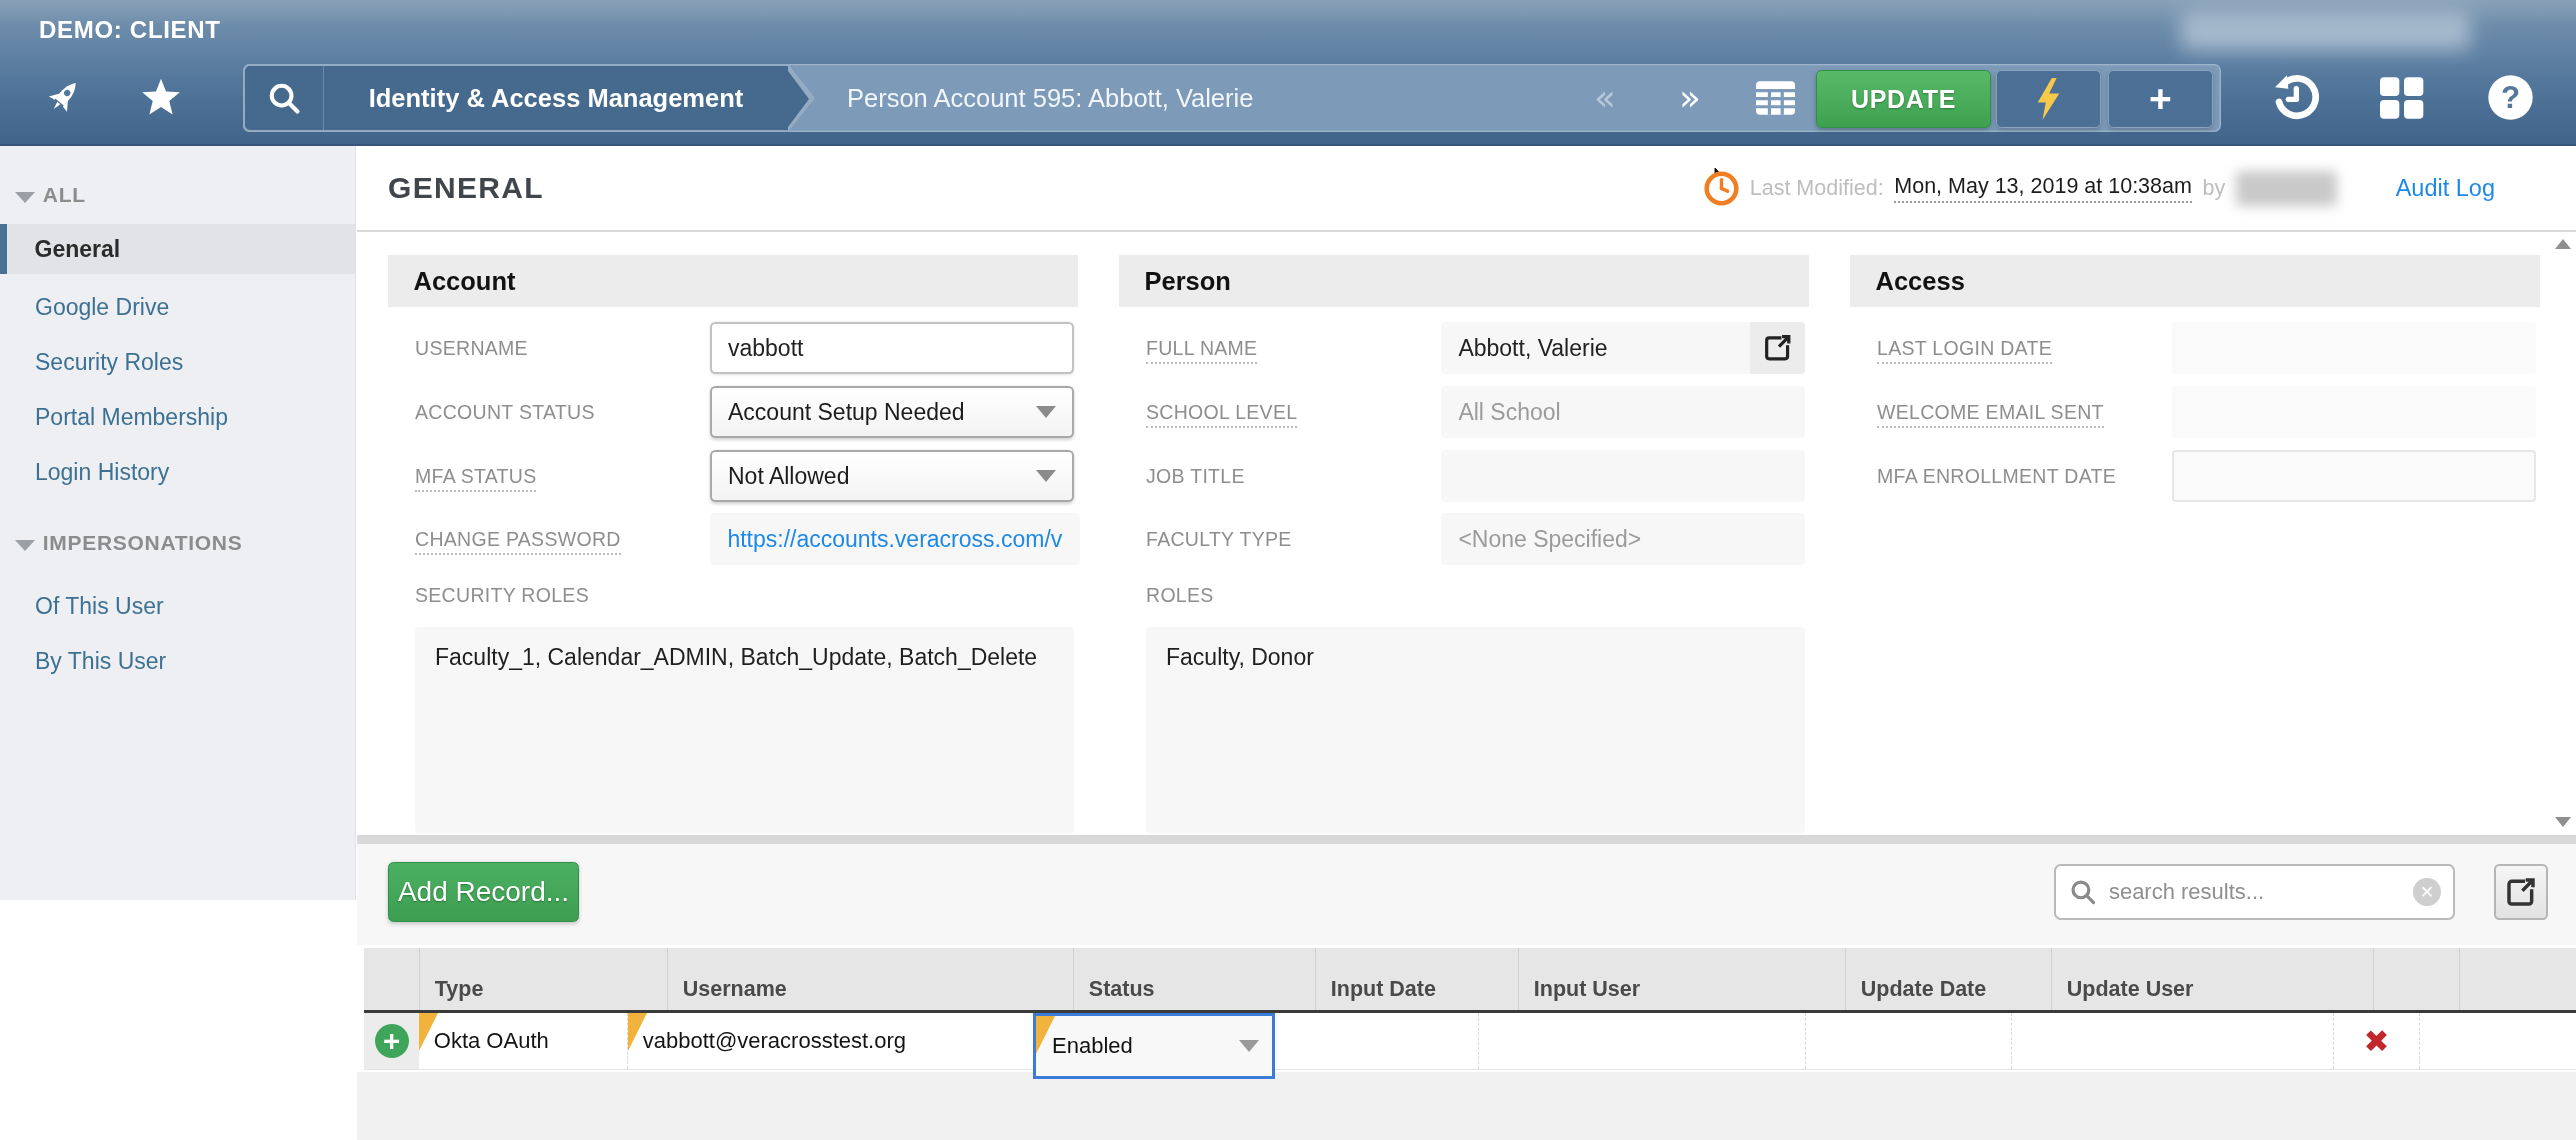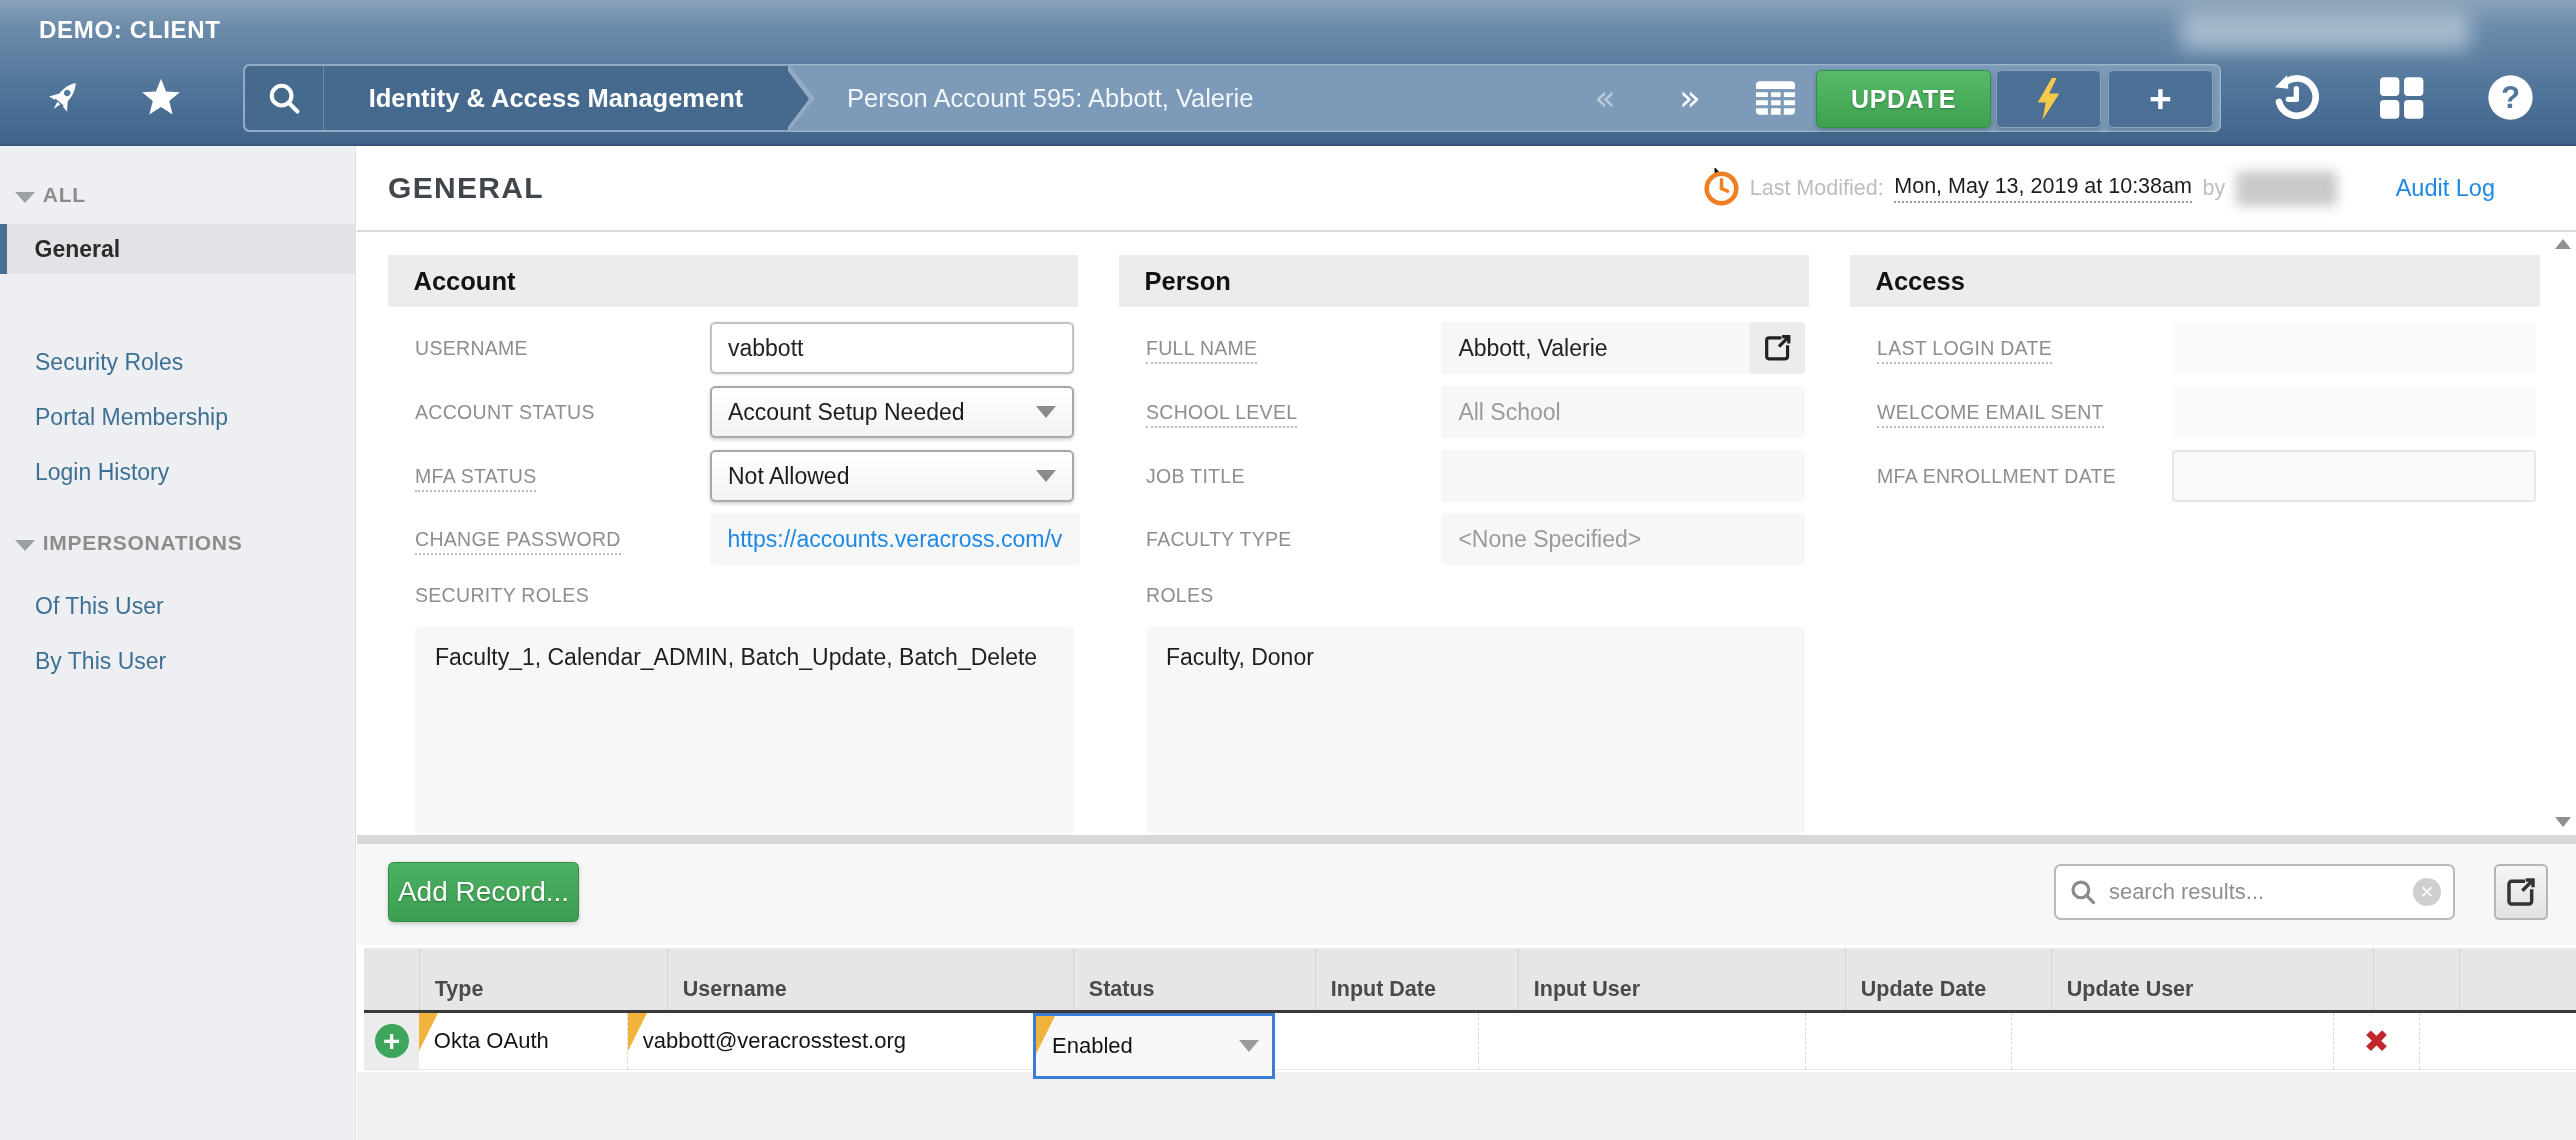--- a/index.html
+++ b/index.html
@@ -40,21 +40,21 @@
           color:#fff;font-size:25px;font-weight:bold;letter-spacing:0.7px;
           display:flex;align-items:center;justify-content:center;cursor:pointer;
           text-shadow:0 1.3px 2px rgba(0,0,0,.3);box-shadow:0 2px 5.4px rgba(0,0,0,.25);}
   .btn-bolt,.btn-plus{position:absolute;top:6px;width:103px;height:56px;border-radius:5.4px;
           background:#4b6f95;border:1.3px solid #8aa4bd;display:flex;align-items:center;justify-content:center;
           cursor:pointer;box-shadow:0 2px 5.4px rgba(0,0,0,.2);}
   .btn-bolt{left:1753px;}
   .btn-plus{left:1865px;color:#fff;font-size:39px;font-weight:bold;line-height:0;}
 
   
-  .sidebar{position:absolute;left:0;top:146px;width:356px;height:994px;background:#edeff2;
+  .sidebar{position:absolute;left:0;top:146px;width:356px;height:754px;background:#edeff2;
           border-right:1.3px solid #dfe1e4;box-sizing:border-box;}
   .side-header{position:absolute;left:0;width:100%;height:34px;display:flex;align-items:center;
           color:#8c8c8c;font-size:21px;font-weight:bold;letter-spacing:0.7px;}
   .side-header .tri{width:0;height:0;border-left:10px solid transparent;border-right:10px solid transparent;
           border-top:11.4px solid #9aa0a6;margin:4px 8px 0 14.8px;}
   .side-item{position:absolute;left:0;width:100%;height:50px;display:flex;align-items:center;
           padding-left:35px;box-sizing:border-box;font-size:23px;color:#3d7093;cursor:pointer;}
   .side-item.active{background:#e1e3e6;border-left:7.4px solid #4b7095;padding-left:27.5px;
           color:#2b2b2b;font-weight:bold;}
 
@@ -259,20 +259,23 @@
   </div>
 
   <div class="sidebar">
     <div class="side-header" style="top:32px;">
       <span class="tri"></span>
       <span>ALL</span>
     </div>
     <div class="side-item active" style="top:78px;">
         <span>General</span>
       </div>
+    <div class="side-item" style="top:136px;">
+        <span>Google Drive</span>
+      </div>
     <div class="side-item" style="top:191px;">
         <span>Security Roles</span>
       </div>
     <div class="side-item" style="top:246px;">
         <span>Portal Membership</span>
       </div>
     <div class="side-item" style="top:301px;">
         <span>Login History</span>
       </div>
 

